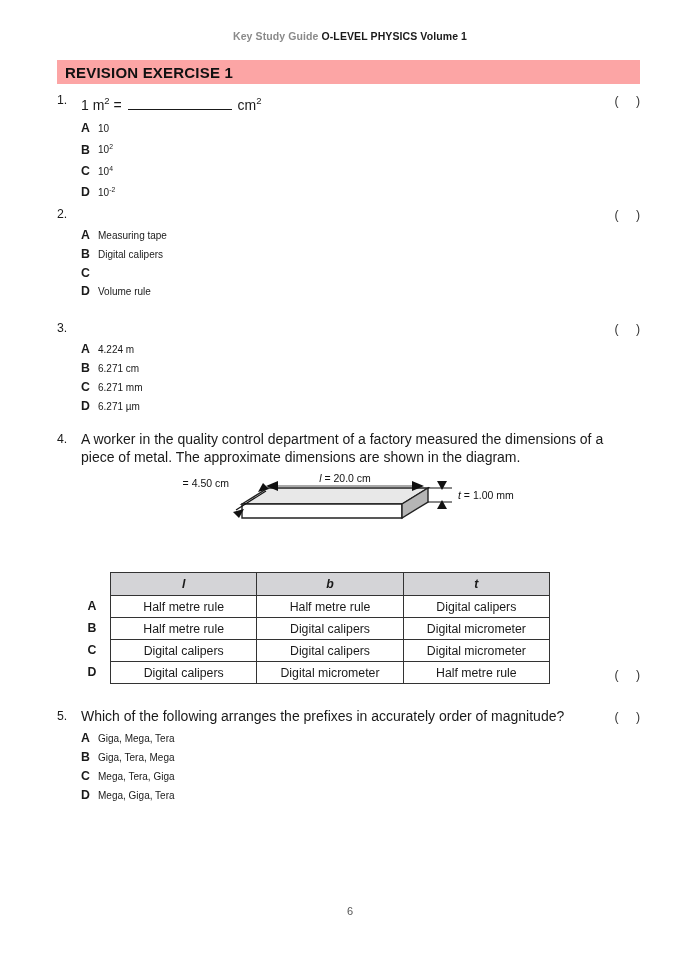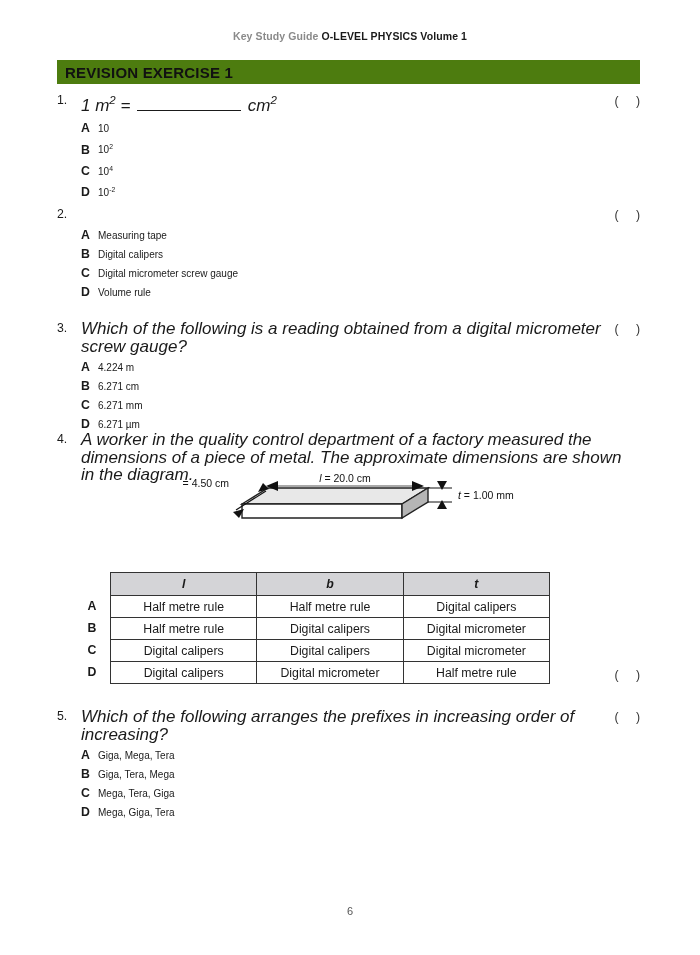--- a/index.html
+++ b/index.html
@@ -35,21 +35,21 @@
   .runhead .rh-gray { color: #8a8a8a; }
   .runhead .rh-black { color: #1a1a1a; }
 
   
   .banner {
     position: absolute;
     left: 57px;
     top: 60px;
     width: 583px;
     height: 24px;
-    background: #4d7c0f;
+    background: #fca5a5;
     text-align: right;
   }
   .banner-text {
     position: absolute;
     left: 8px;
     top: 4px;
     font-size: 15px;
     font-weight: bold;
     letter-spacing: 0.2px;
     color: #111111;
@@ -66,24 +66,23 @@
     display: flex;
     align-items: flex-start;
   }
   .q-num {
     width: 24px;
     flex: 0 0 24px;
     font-size: 12.3px;
     line-height: 17px;
   }
   .q-stem {
-    font-size: 17px;
+    font-size: 14px;
     line-height: 17.5px;
     max-width: 560px;
-    font-style: italic;
   }
   .q-stem-narrow { max-width: 548px; }
 
   .options { margin-top: 3px; }
   .opt {
     display: flex;
     align-items: baseline;
     margin-left: 24px;
     line-height: 18px;
   }
@@ -224,34 +223,32 @@
       <div class="opt">
         <span class="opt-letter">A</span>
         <span class="opt-text">Measuring tape</span>
       </div>
       <div class="opt">
         <span class="opt-letter">B</span>
         <span class="opt-text">Digital calipers</span>
       </div>
       <div class="opt">
         <span class="opt-letter">C</span>
-        <span class="opt-text">Digital micrometer screw gauge</span>
       </div>
       <div class="opt">
         <span class="opt-letter">D</span>
         <span class="opt-text">Volume rule</span>
         <span class="ansbox" style="top:0;">(    )</span>
       </div>
     </div>
   </div>
 
   <div class="question" style="top:320px;">
     <div class="q-row">
       <div class="q-num">3.</div>
-      <div class="q-stem">Which of the following is a reading obtained from a digital micrometer screw gauge?</div>
     </div>
     <div class="options">
       <div class="opt">
         <span class="opt-letter">A</span>
         <span class="opt-text">4.224 m</span>
       </div>
       <div class="opt">
         <span class="opt-letter">B</span>
         <span class="opt-text">6.271 cm</span>
       </div>
@@ -351,21 +348,21 @@
     </table>
   </div>
 
   <div style="position:absolute; left:0; top:668px; width:647px;">
     <span class="ansbox">(    )</span>
   </div>
 
   <div class="question" style="top:708px;">
     <div class="q-row">
       <div class="q-num">5.</div>
-      <div class="q-stem">Which of the following arranges the prefixes in increasing order of increasing?</div>
+      <div class="q-stem">Which of the following arranges the prefixes in accurately order of magnitude?</div>
     </div>
     <div class="options">
       <div class="opt">
         <span class="opt-letter">A</span>
         <span class="opt-text">Giga, Mega, Tera</span>
       </div>
       <div class="opt">
         <span class="opt-letter">B</span>
         <span class="opt-text">Giga, Tera, Mega</span>
       </div>

